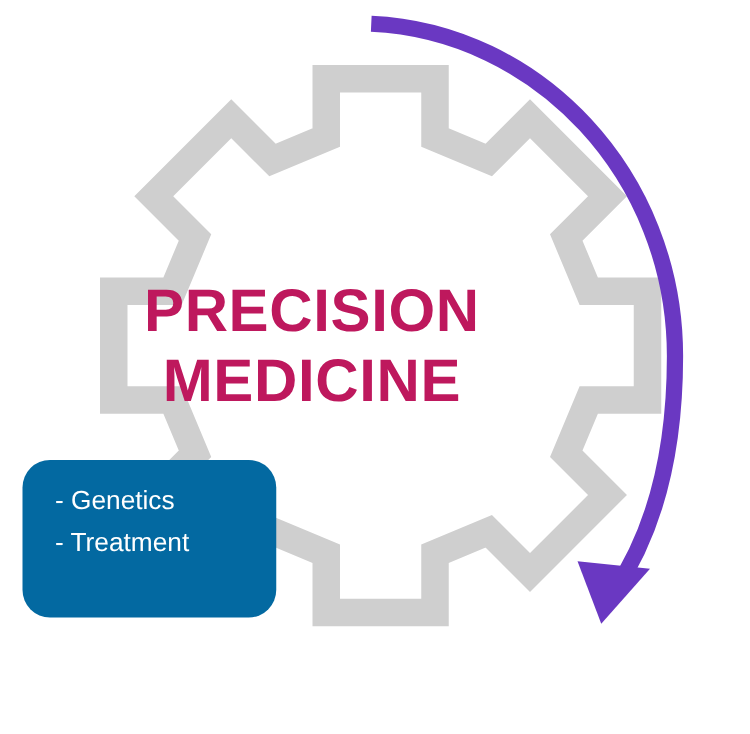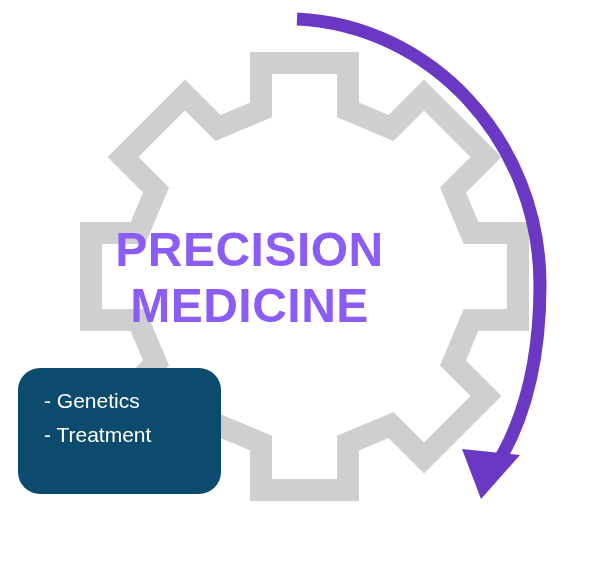--- a/index.html
+++ b/index.html
@@ -27,33 +27,33 @@
     position: absolute;
     left: 0;
     top: 222px;
     width: 499px;
     text-align: center;
     font-family: "Liberation Sans", sans-serif;
     font-weight: bold;
     font-size: 48px;
     line-height: 1.16;
     letter-spacing: 0.5px;
-    color: #8b5cf6;
+    color: #be185d;
     pointer-events: none;
   }
   .center-title .line {
     display: block;
   }
   .factors-card {
     position: absolute;
     left: 18px;
     top: 368px;
     width: 203px;
     height: 126px;
-    background: #0c4a6e;
+    background: #0369a1;
     border-radius: 22px;
     box-sizing: border-box;
     padding: 16px 0 0 26px;
   }
   .factors-card .factor {
     color: #ffffff;
     font-family: "Liberation Sans", sans-serif;
     font-size: 21px;
     line-height: 34px;
     white-space: nowrap;

